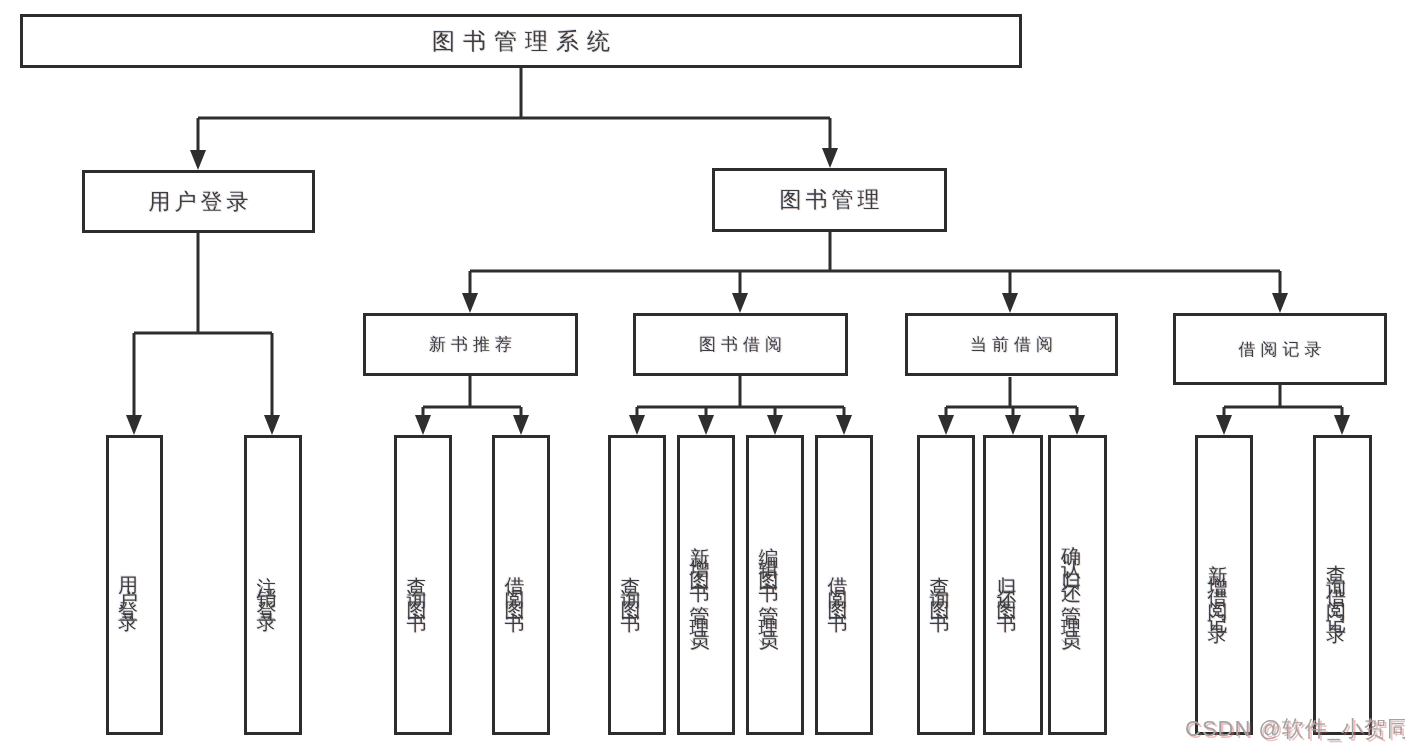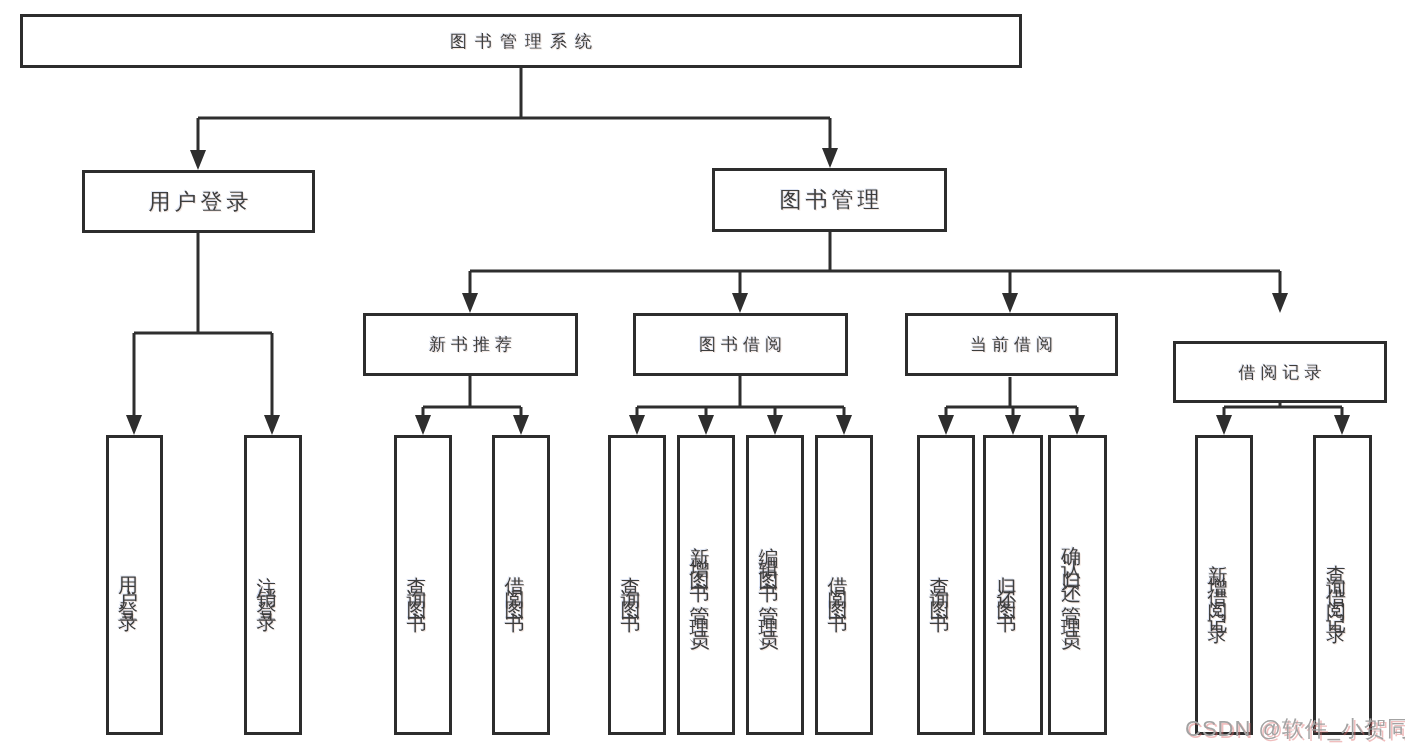--- a/index.html
+++ b/index.html
@@ -26,21 +26,21 @@
     justify-content: center;
     color: #3d3d3d;
   }
   .h-label {
     white-space: nowrap;
     font-size: 17px;
     letter-spacing: 5px;
     margin-right: -5px; 
     text-shadow: 1px 1px 0 rgba(190,120,90,0.18), -1px -1px 0 rgba(90,120,200,0.18);
   }
-  .root .h-label { font-size: 17px; letter-spacing: 8px; margin-right: -8px; }
+  .root .h-label { font-size: 23px; letter-spacing: 8px; margin-right: -8px; }
   .lvl2 .h-label { font-size: 22px; letter-spacing: 4px; margin-right: -4px; }
   .v-label {
     writing-mode: vertical-rl;
     text-orientation: mixed;
     font-size: 20px;
     line-height: 1.1;
     letter-spacing: 12px;
     margin-block-end: -12px;
     white-space: nowrap;
     text-shadow: 1px 1px 0 rgba(190,120,90,0.18), -1px -1px 0 rgba(90,120,200,0.18);
@@ -114,21 +114,21 @@
 
   <div class="node lvl3" style="left:363px; top:313px; width:215px; height:63px;">
     <span class="h-label">新书推荐</span>
   </div>
   <div class="node lvl3" style="left:633px; top:313px; width:215px; height:63px;justify-content:center;">
     <span class="h-label">图书借阅</span>
   </div>
   <div class="node lvl3" style="left:905px; top:313px; width:213px; height:63px;">
     <span class="h-label">当前借阅</span>
   </div>
-  <div class="node lvl3" style="left:1173px; top:313px; width:214px; height:62px;margin-top:28px;">
+  <div class="node lvl3" style="left:1173px; top:313px; width:214px; height:72px;">
     <span class="h-label">借阅记录</span>
   </div>
 
   <div class="node leaf" style="left:106px; top:435px; width:57px; height:300px;">
     <span class="v-label">用户登录</span>
   </div>
   <div class="node leaf" style="left:244px; top:435px; width:58px; height:300px;">
     <span class="v-label">注销登录</span>
   </div>
 

